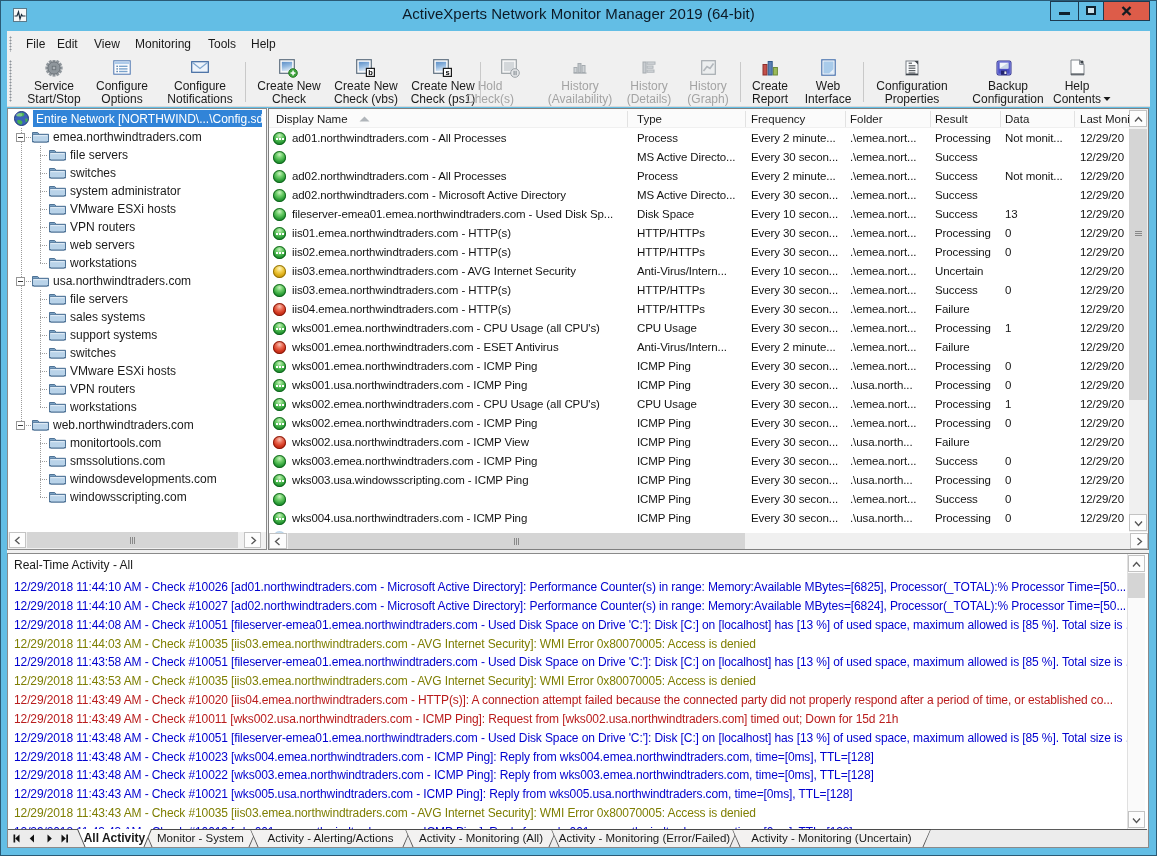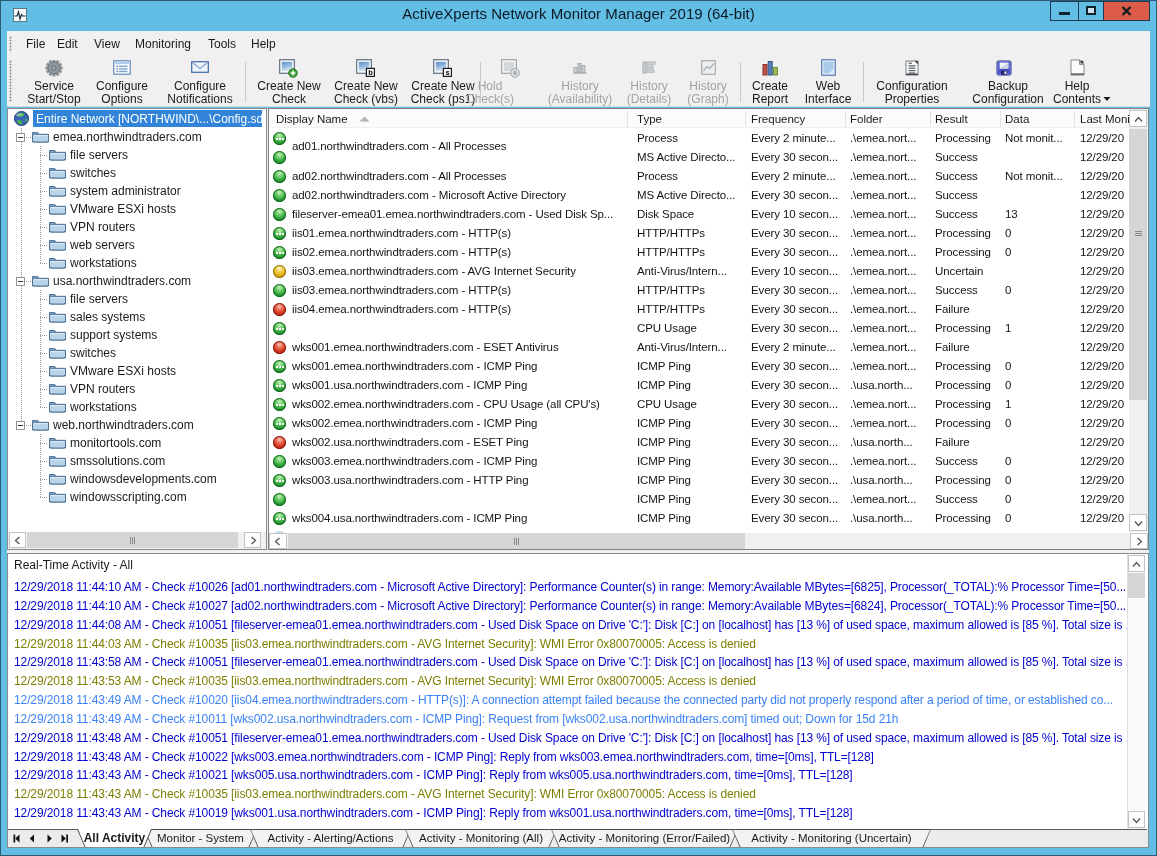--- a/index.html
+++ b/index.html
@@ -43,21 +43,21 @@
 
 .sbtn{position:absolute;background:#fdfdfd;border:1px solid #c3c3c3;}
 .sthumb{position:absolute;background:#d5d5d5;}
 .gripv:after{content:"";position:absolute;left:50%;top:104px;margin-left:-3.5px;width:7px;height:1px;background:#888;box-shadow:0 -2px #888,0 2px #888;}
 .griph:after{content:"";position:absolute;left:50%;top:50%;margin-left:-0.5px;margin-top:-3.5px;width:1px;height:7px;background:#888;box-shadow:-2px 0 #888,2px 0 #888;}
 .chev{position:absolute;}
 
 #botpanel{position:absolute;left:7px;top:553px;width:1142px;height:295px;background:#fff;border:1px solid #8a8a8a;overflow:hidden;}
 #loglines{position:absolute;left:6px;top:24px;width:1126px;height:252px;overflow:hidden;font-size:12px;letter-spacing:-0.11px;line-height:18.85px;}
 #loglines div{white-space:pre;}
-.lb{color:#0202cf;} .lo{color:#7e7e02;} .lr{color:#3b82f6;}
+.lb{color:#0202cf;} .lo{color:#7e7e02;} .lr{color:#b91c1c;}
 #tabstrip{position:absolute;left:0;right:0;top:275px;height:20px;background:#ececec;}
 #tabline{position:absolute;left:0;right:1px;top:0;height:1px;background:#5a5a5a;}
 .tab{position:absolute;top:0px;height:19px;}
 .tab .outer{position:absolute;left:0;top:0;width:100%;height:100%;background:#4a4a4a;clip-path:polygon(0 0,100% 0,calc(100% - 8px) 100%,8px 100%);}
 .tab .inner{position:absolute;left:1px;top:1px;right:1px;bottom:1px;background:#f3f2f1;clip-path:polygon(0 0,100% 0,calc(100% - 7.5px) 100%,7.5px 100%);}
 .tab .lab{position:absolute;left:0;right:0;top:0;height:19px;line-height:18px;text-align:center;font-size:11.5px;color:#1a1a1a;}
 .tab.active{z-index:5;}
 .tab.active .inner{background:#ffffff;top:0;}
 .tab.active .lab{font-weight:bold;font-size:12px;}
 </style></head><body>
@@ -430,21 +430,21 @@
 <svg class="abs" style="left:90px;top:7px" width="11" height="6">
         <polygon points="5.5,0.5 10.5,5.5 0.5,5.5" fill="#b0b5ba"></polygon>
       </svg>
 <div class="hsep" style="left:358px;top:2px"></div>
 <div class="hsep" style="left:476px;top:2px"></div>
 <div class="hsep" style="left:576px;top:2px"></div>
 <div class="hsep" style="left:661px;top:2px"></div>
 <div class="hsep" style="left:731px;top:2px"></div>
 <div class="hsep" style="left:805px;top:2px"></div>
 <div class="sph g dots" style="left:4px;top:23px"></div>
-<div class="cell" style="left:23px;top:28px">ad01.northwindtraders.com - All Processes</div>
+<div class="cell" style="left:23px;top:20px">ad01.northwindtraders.com - All Processes</div>
 <div class="cell" style="left:368px;top:20px">Process</div>
 <div class="cell" style="left:482px;top:20px">Every 2 minute...</div>
 <div class="cell" style="left:581px;top:20px">.\emea.nort...</div>
 <div class="cell" style="left:666px;top:20px">Processing</div>
 <div class="cell" style="left:736px;top:20px">Not monit...</div>
 <div class="cell" style="left:811px;top:20px;width:47px;overflow:hidden">12/29/20</div>
 <div class="sph g" style="left:4px;top:42px"></div>
 <div class="cell" style="left:368px;top:39px">MS Active Directo...</div>
 <div class="cell" style="left:482px;top:39px">Every 30 secon...</div>
 <div class="cell" style="left:581px;top:39px">.\emea.nort...</div>
@@ -505,20 +505,21 @@
 <div class="cell" style="left:736px;top:172px">0</div>
 <div class="cell" style="left:811px;top:172px;width:47px;overflow:hidden">12/29/20</div>
 <div class="sph r" style="left:4px;top:194px"></div>
 <div class="cell" style="left:23px;top:191px">iis04.emea.northwindtraders.com - HTTP(s)</div>
 <div class="cell" style="left:368px;top:191px">HTTP/HTTPs</div>
 <div class="cell" style="left:482px;top:191px">Every 30 secon...</div>
 <div class="cell" style="left:581px;top:191px">.\emea.nort...</div>
 <div class="cell" style="left:666px;top:191px">Failure</div>
 <div class="cell" style="left:811px;top:191px;width:47px;overflow:hidden">12/29/20</div>
 <div class="sph g dots" style="left:4px;top:213px"></div>
+<div class="cell" style="left:23px;top:210px">wks001.emea.northwindtraders.com - CPU Usage (all CPU's)</div>
 <div class="cell" style="left:368px;top:210px">CPU Usage</div>
 <div class="cell" style="left:482px;top:210px">Every 30 secon...</div>
 <div class="cell" style="left:581px;top:210px">.\emea.nort...</div>
 <div class="cell" style="left:666px;top:210px">Processing</div>
 <div class="cell" style="left:736px;top:210px">1</div>
 <div class="cell" style="left:811px;top:210px;width:47px;overflow:hidden">12/29/20</div>
 <div class="sph r" style="left:4px;top:232px"></div>
 <div class="cell" style="left:23px;top:229px">wks001.emea.northwindtraders.com - ESET Antivirus</div>
 <div class="cell" style="left:368px;top:229px">Anti-Virus/Intern...</div>
 <div class="cell" style="left:482px;top:229px">Every 2 minute...</div>
@@ -551,36 +552,36 @@
 <div class="cell" style="left:811px;top:286px;width:47px;overflow:hidden">12/29/20</div>
 <div class="sph g dots" style="left:4px;top:308px"></div>
 <div class="cell" style="left:23px;top:305px">wks002.emea.northwindtraders.com - ICMP Ping</div>
 <div class="cell" style="left:368px;top:305px">ICMP Ping</div>
 <div class="cell" style="left:482px;top:305px">Every 30 secon...</div>
 <div class="cell" style="left:581px;top:305px">.\emea.nort...</div>
 <div class="cell" style="left:666px;top:305px">Processing</div>
 <div class="cell" style="left:736px;top:305px">0</div>
 <div class="cell" style="left:811px;top:305px;width:47px;overflow:hidden">12/29/20</div>
 <div class="sph r" style="left:4px;top:327px"></div>
-<div class="cell" style="left:23px;top:324px">wks002.usa.northwindtraders.com - ESET Ping</div>
+<div class="cell" style="left:23px;top:324px">wks002.usa.northwindtraders.com - ICMP View</div>
 <div class="cell" style="left:368px;top:324px">ICMP Ping</div>
 <div class="cell" style="left:482px;top:324px">Every 30 secon...</div>
 <div class="cell" style="left:581px;top:324px">.\usa.north...</div>
 <div class="cell" style="left:666px;top:324px">Failure</div>
 <div class="cell" style="left:811px;top:324px;width:47px;overflow:hidden">12/29/20</div>
 <div class="sph g" style="left:4px;top:346px"></div>
 <div class="cell" style="left:23px;top:343px">wks003.emea.northwindtraders.com - ICMP Ping</div>
 <div class="cell" style="left:368px;top:343px">ICMP Ping</div>
 <div class="cell" style="left:482px;top:343px">Every 30 secon...</div>
 <div class="cell" style="left:581px;top:343px">.\emea.nort...</div>
 <div class="cell" style="left:666px;top:343px">Success</div>
 <div class="cell" style="left:736px;top:343px">0</div>
 <div class="cell" style="left:811px;top:343px;width:47px;overflow:hidden">12/29/20</div>
 <div class="sph g dots" style="left:4px;top:365px"></div>
-<div class="cell" style="left:23px;top:362px">wks003.usa.northwindtraders.com - HTTP Ping</div>
+<div class="cell" style="left:23px;top:362px">wks003.usa.windowsscripting.com - ICMP Ping</div>
 <div class="cell" style="left:368px;top:362px">ICMP Ping</div>
 <div class="cell" style="left:482px;top:362px">Every 30 secon...</div>
 <div class="cell" style="left:581px;top:362px">.\usa.north...</div>
 <div class="cell" style="left:666px;top:362px">Processing</div>
 <div class="cell" style="left:736px;top:362px">0</div>
 <div class="cell" style="left:811px;top:362px;width:47px;overflow:hidden">12/29/20</div>
 <div class="sph g" style="left:4px;top:384px"></div>
 <div class="cell" style="left:368px;top:381px">ICMP Ping</div>
 <div class="cell" style="left:482px;top:381px">Every 30 secon...</div>
 <div class="cell" style="left:581px;top:381px">.\emea.nort...</div>
@@ -626,20 +627,21 @@
 <div id="loglines">
 <div class="lb">12/29/2018 11:44:10 AM - Check #10026 [ad01.northwindtraders.com - Microsoft Active Directory]: Performance Counter(s) in range: Memory:Available MBytes=[6825], Processor(_TOTAL):% Processor Time=[50...</div>
 <div class="lb">12/29/2018 11:44:10 AM - Check #10027 [ad02.northwindtraders.com - Microsoft Active Directory]: Performance Counter(s) in range: Memory:Available MBytes=[6824], Processor(_TOTAL):% Processor Time=[50...</div>
 <div class="lb">12/29/2018 11:44:08 AM - Check #10051 [fileserver-emea01.emea.northwindtraders.com - Used Disk Space on Drive 'C:']: Disk [C:] on [localhost] has [13 %] of used space, maximum allowed is [85 %]. Total size is ...</div>
 <div class="lo">12/29/2018 11:44:03 AM - Check #10035 [iis03.emea.northwindtraders.com - AVG Internet Security]: WMI Error 0x80070005: Access is denied</div>
 <div class="lb">12/29/2018 11:43:58 AM - Check #10051 [fileserver-emea01.emea.northwindtraders.com - Used Disk Space on Drive 'C:']: Disk [C:] on [localhost] has [13 %] of used space, maximum allowed is [85 %]. Total size is ...</div>
 <div class="lo">12/29/2018 11:43:53 AM - Check #10035 [iis03.emea.northwindtraders.com - AVG Internet Security]: WMI Error 0x80070005: Access is denied</div>
 <div class="lr">12/29/2018 11:43:49 AM - Check #10020 [iis04.emea.northwindtraders.com - HTTP(s)]: A connection attempt failed because the connected party did not properly respond after a period of time, or established co...</div>
 <div class="lr">12/29/2018 11:43:49 AM - Check #10011 [wks002.usa.northwindtraders.com - ICMP Ping]: Request from [wks002.usa.northwindtraders.com] timed out; Down for 15d 21h</div>
 <div class="lb">12/29/2018 11:43:48 AM - Check #10051 [fileserver-emea01.emea.northwindtraders.com - Used Disk Space on Drive 'C:']: Disk [C:] on [localhost] has [13 %] of used space, maximum allowed is [85 %]. Total size is ...</div>
+<div class="lb">12/29/2018 11:43:48 AM - Check #10023 [wks004.emea.northwindtraders.com - ICMP Ping]: Reply from wks004.emea.northwindtraders.com, time=[0ms], TTL=[128]</div>
 <div class="lb">12/29/2018 11:43:48 AM - Check #10022 [wks003.emea.northwindtraders.com - ICMP Ping]: Reply from wks003.emea.northwindtraders.com, time=[0ms], TTL=[128]</div>
 <div class="lb">12/29/2018 11:43:43 AM - Check #10021 [wks005.usa.northwindtraders.com - ICMP Ping]: Reply from wks005.usa.northwindtraders.com, time=[0ms], TTL=[128]</div>
 <div class="lo">12/29/2018 11:43:43 AM - Check #10035 [iis03.emea.northwindtraders.com - AVG Internet Security]: WMI Error 0x80070005: Access is denied</div>
 <div class="lb">12/29/2018 11:43:43 AM - Check #10019 [wks001.usa.northwindtraders.com - ICMP Ping]: Reply from wks001.usa.northwindtraders.com, time=[0ms], TTL=[128]</div>
 </div>
 <div class="abs" style="left:1119px;top:0px;width:18px;height:275px;background:#fafafa;border-left:1px solid #e0e0e0">
 <div class="sbtn" style="left:0px;top:1px;width:17px;height:17px"></div>
 <svg class="chev" style="left:4px;top:7px" width="9" height="8">
           <path d="M1 5.5 L4.5 1.5 L8 5.5" fill="none" stroke="#555" stroke-width="1.3"></path>
         </svg>

